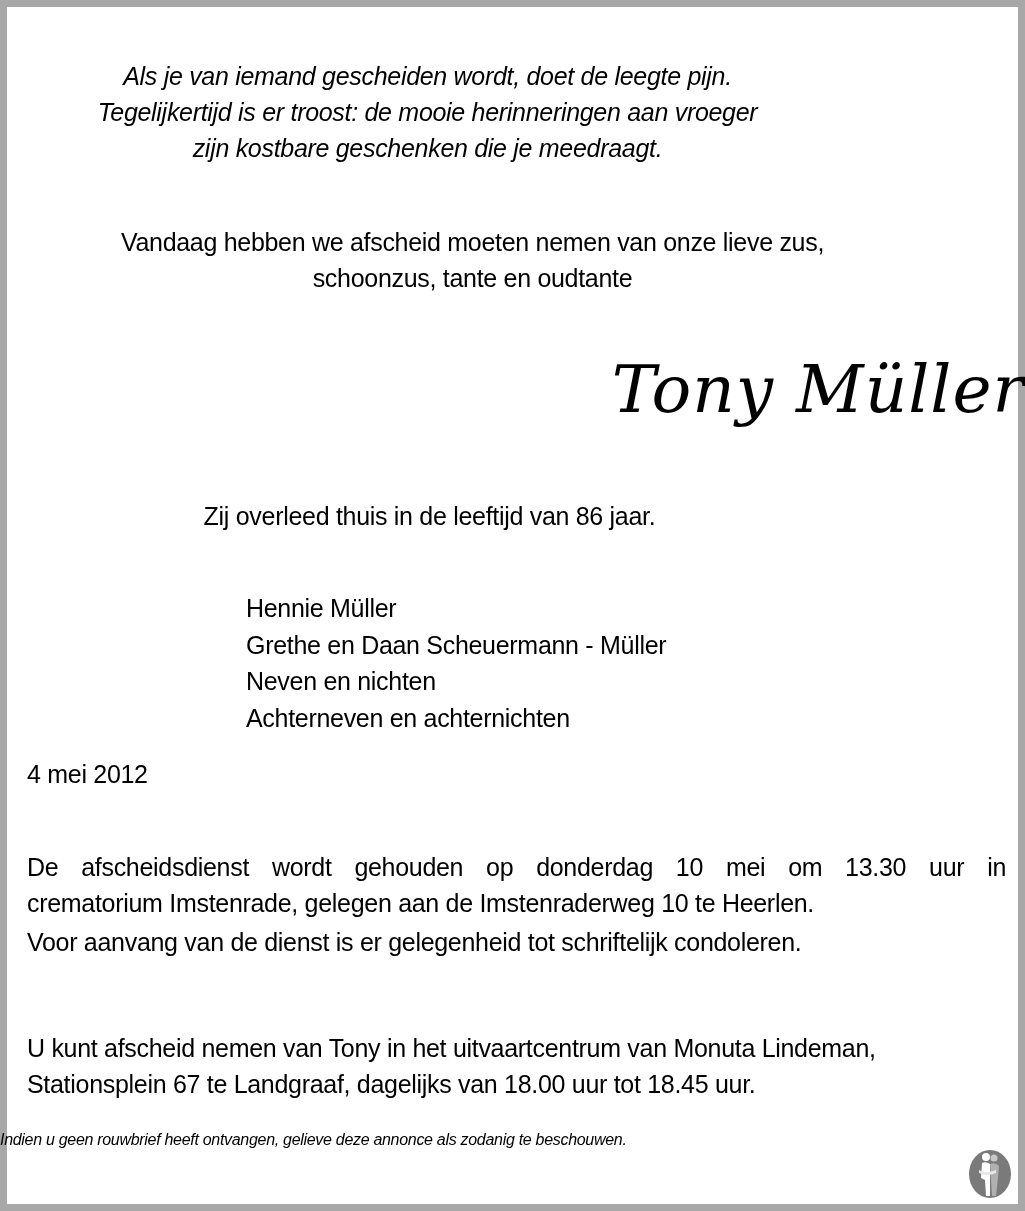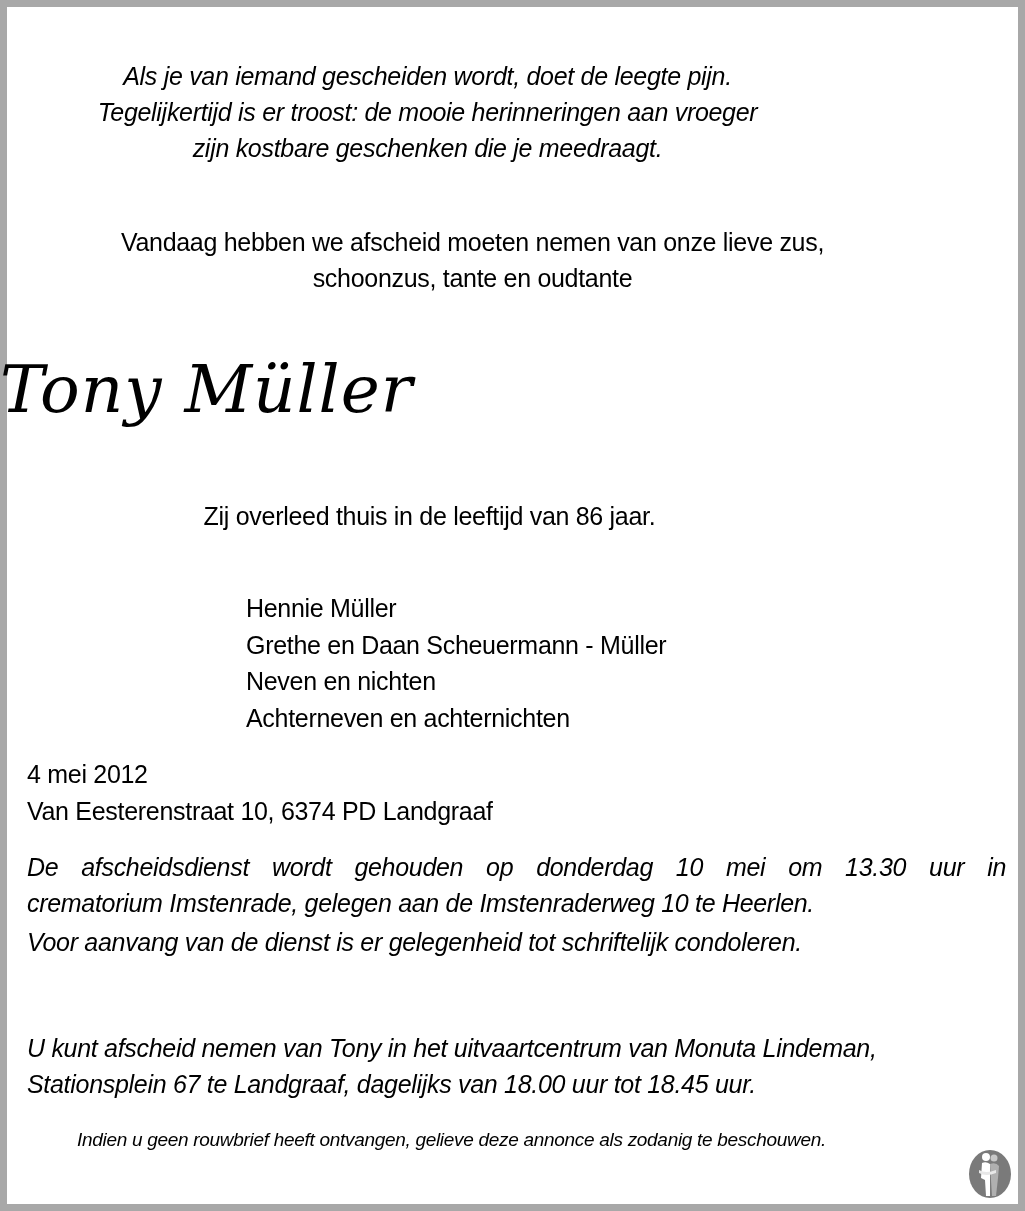--- a/index.html
+++ b/index.html
@@ -28,21 +28,21 @@
     }
     .intro {
       left: 0; width: 945px; top: 224px;
       text-align: center;
       font-size: 25px;
       line-height: 36px;
       letter-spacing: -0.3px;
     }
     .name {
       left: 0; width: 1025px; top: 340px;
-      text-align: left;
+      text-align: right;
       font-family: "DejaVu Serif", serif;
       font-style: italic;
       font-size: 66px;
       line-height: 100px;
       letter-spacing: 1px;
     }
     .died {
       left: 0; width: 859px; top: 498px;
       text-align: center;
       font-size: 25px;
@@ -68,26 +68,26 @@
       line-height: 36px;
       text-align: justify;
       text-align-last: left;
       white-space: normal;
       letter-spacing: -0.3px;
     }
     .para1 { top: 849px; }
     .para2 { top: 924px; }
     .para3 { top: 1030px; }
     .para1 .l1 { text-align: justify; text-align-last: justify; display: block; }
-    .para .line { display: block; font-style: italic; }
+    .para .line { display: block; }
     .footer {
       left: 0; width: 903px; top: 1127px;
-      text-align: center;
+      text-align: left;
       font-style: italic;
-      font-size: 19px;
+      font-size: 16px;
       line-height: 26px;
       letter-spacing: -0.3px;
     }
     .logo {
       position: absolute;
       left: 966px; top: 1148px;
       width: 48px; height: 52px;
     }
   </style>
 </head>
@@ -112,21 +112,20 @@
 
 <div class="abs family">
   <div>Hennie Müller</div>
   <div>Grethe en Daan Scheuermann - Müller</div>
   <div>Neven en nichten</div>
   <div>Achterneven en achternichten</div>
 </div>
 
 <div class="abs place">
   <div>4 mei 2012</div>
-  <div>Van Eesterenstraat 10, 6374 PD  Landgraaf</div>
 </div>
 
 <div class="abs para para1">
   <span class="line l1">De afscheidsdienst wordt gehouden op donderdag 10 mei om 13.30 uur in</span>
   <span class="line">crematorium Imstenrade, gelegen aan de Imstenraderweg 10 te Heerlen.</span>
 </div>
 
 <div class="abs para para2">
   <span class="line">Voor aanvang van de dienst is er gelegenheid tot schriftelijk condoleren.</span>
 </div>

